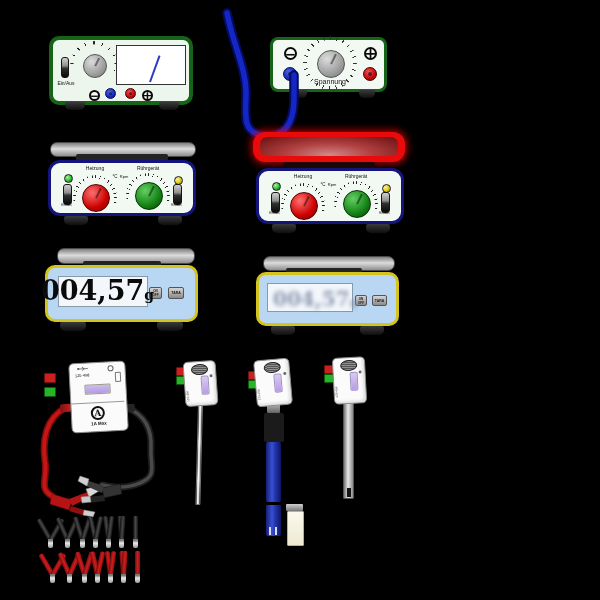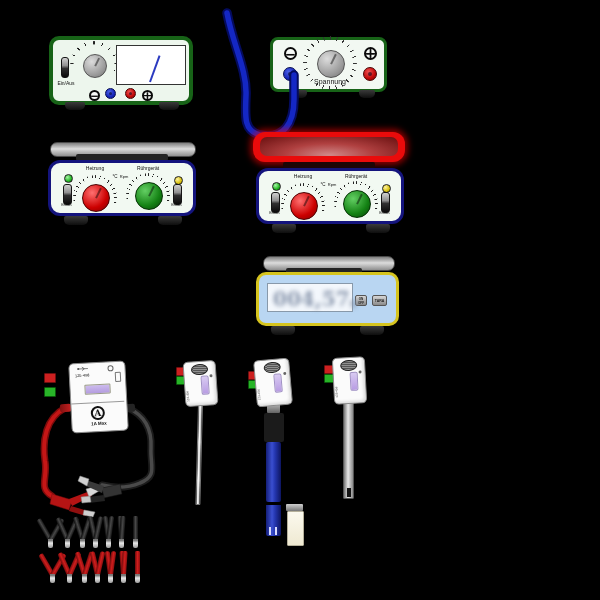--- a/index.html
+++ b/index.html
@@ -177,20 +177,37 @@
       </div>
       <div class="knob knob-green" style="left:84px;top:19px;width:26px;height:26px;"></div>
       <div class="led led-yellow" style="left:122.5px;top:12.5px;width:7px;height:7px;"></div>
       <div class="toggle" style="left:122px;top:21px;width:7px;height:19px;"></div>
       <div class="lbl" style="left:112px;top:41px;width:27px;font-size:3px;">Ein/Aus</div>
     </div>
     <div class="foot" style="left:19px;top:98px;width:24px;height:9px;"></div>
     <div class="foot" style="left:113px;top:98px;width:24px;height:9px;"></div>
   </div>
 
+  <div class="abs" style="left:45px;top:248px;width:153px;height:92px;">
+    <div class="plate" style="left:12px;top:0;width:136px;height:14px;"></div>
+    <div class="stem" style="left:38px;top:13px;width:78px;height:6px;"></div>
+    <div class="balbody" style="left:0;top:17px;width:147px;height:51px;">
+      <div class="baldisp" style="left:10px;top:8px;width:88px;height:29px;"></div>
+      <div class="balval" style="left:-7px;top:7px;font-size:27px;"><span>004,57</span><span style="font-size:14px;">g</span></div>
+      <div class="balbtn" style="left:101px;top:19px;width:13px;height:12px;font-size:3px;">
+          <span>ON</span>
+          <span>OFF</span>
+        </div>
+      <div class="balbtn" style="left:120px;top:19px;width:16px;height:12px;font-size:3.5px;">
+          <span>TARA</span>
+        </div>
+    </div>
+    <div class="foot" style="left:15px;top:74px;width:26px;height:9px;"></div>
+    <div class="foot" style="left:112px;top:74px;width:26px;height:9px;"></div>
+  </div>
 
   <div class="abs" style="left:256px;top:256px;width:145px;height:88px;">
     <div class="plate" style="left:7px;top:0;width:130px;height:13px;"></div>
     <div class="stem" style="left:30px;top:12px;width:76px;height:6px;"></div>
     <div class="balbody" style="left:0;top:16px;width:137px;height:48px;">
       <div class="baldisp" style="left:8px;top:8px;width:84px;height:27px;">
         <div class="balval blurred" style="left:5px;top:3px;font-size:20px;"><span>004,57</span><span style="font-size:11px;">g</span></div>
       </div>
       <div class="balbtn" style="left:96px;top:20px;width:12px;height:11px;font-size:3px;">
           <span>ON</span>

